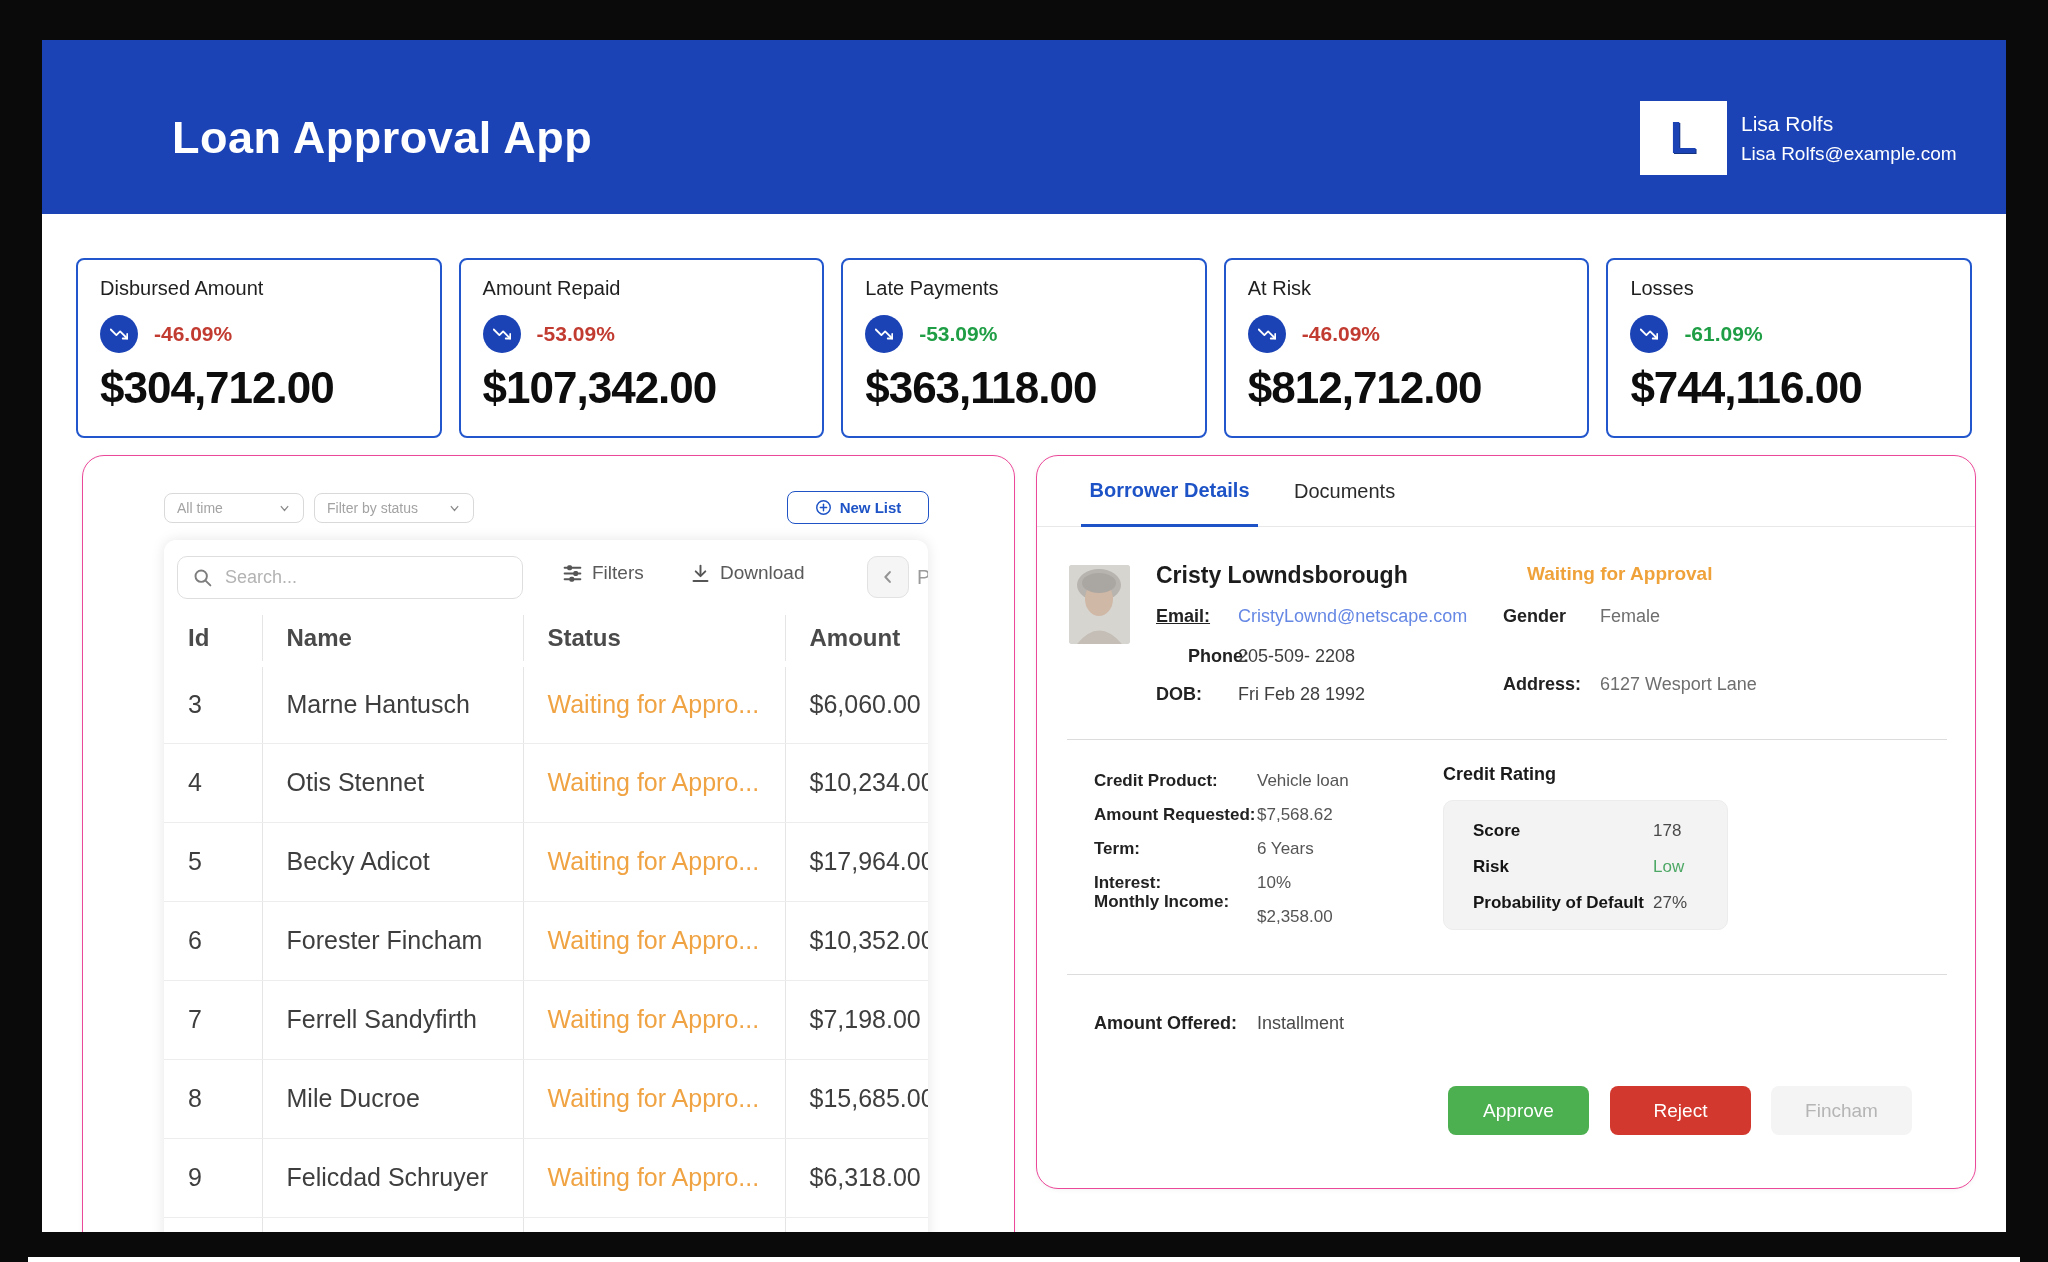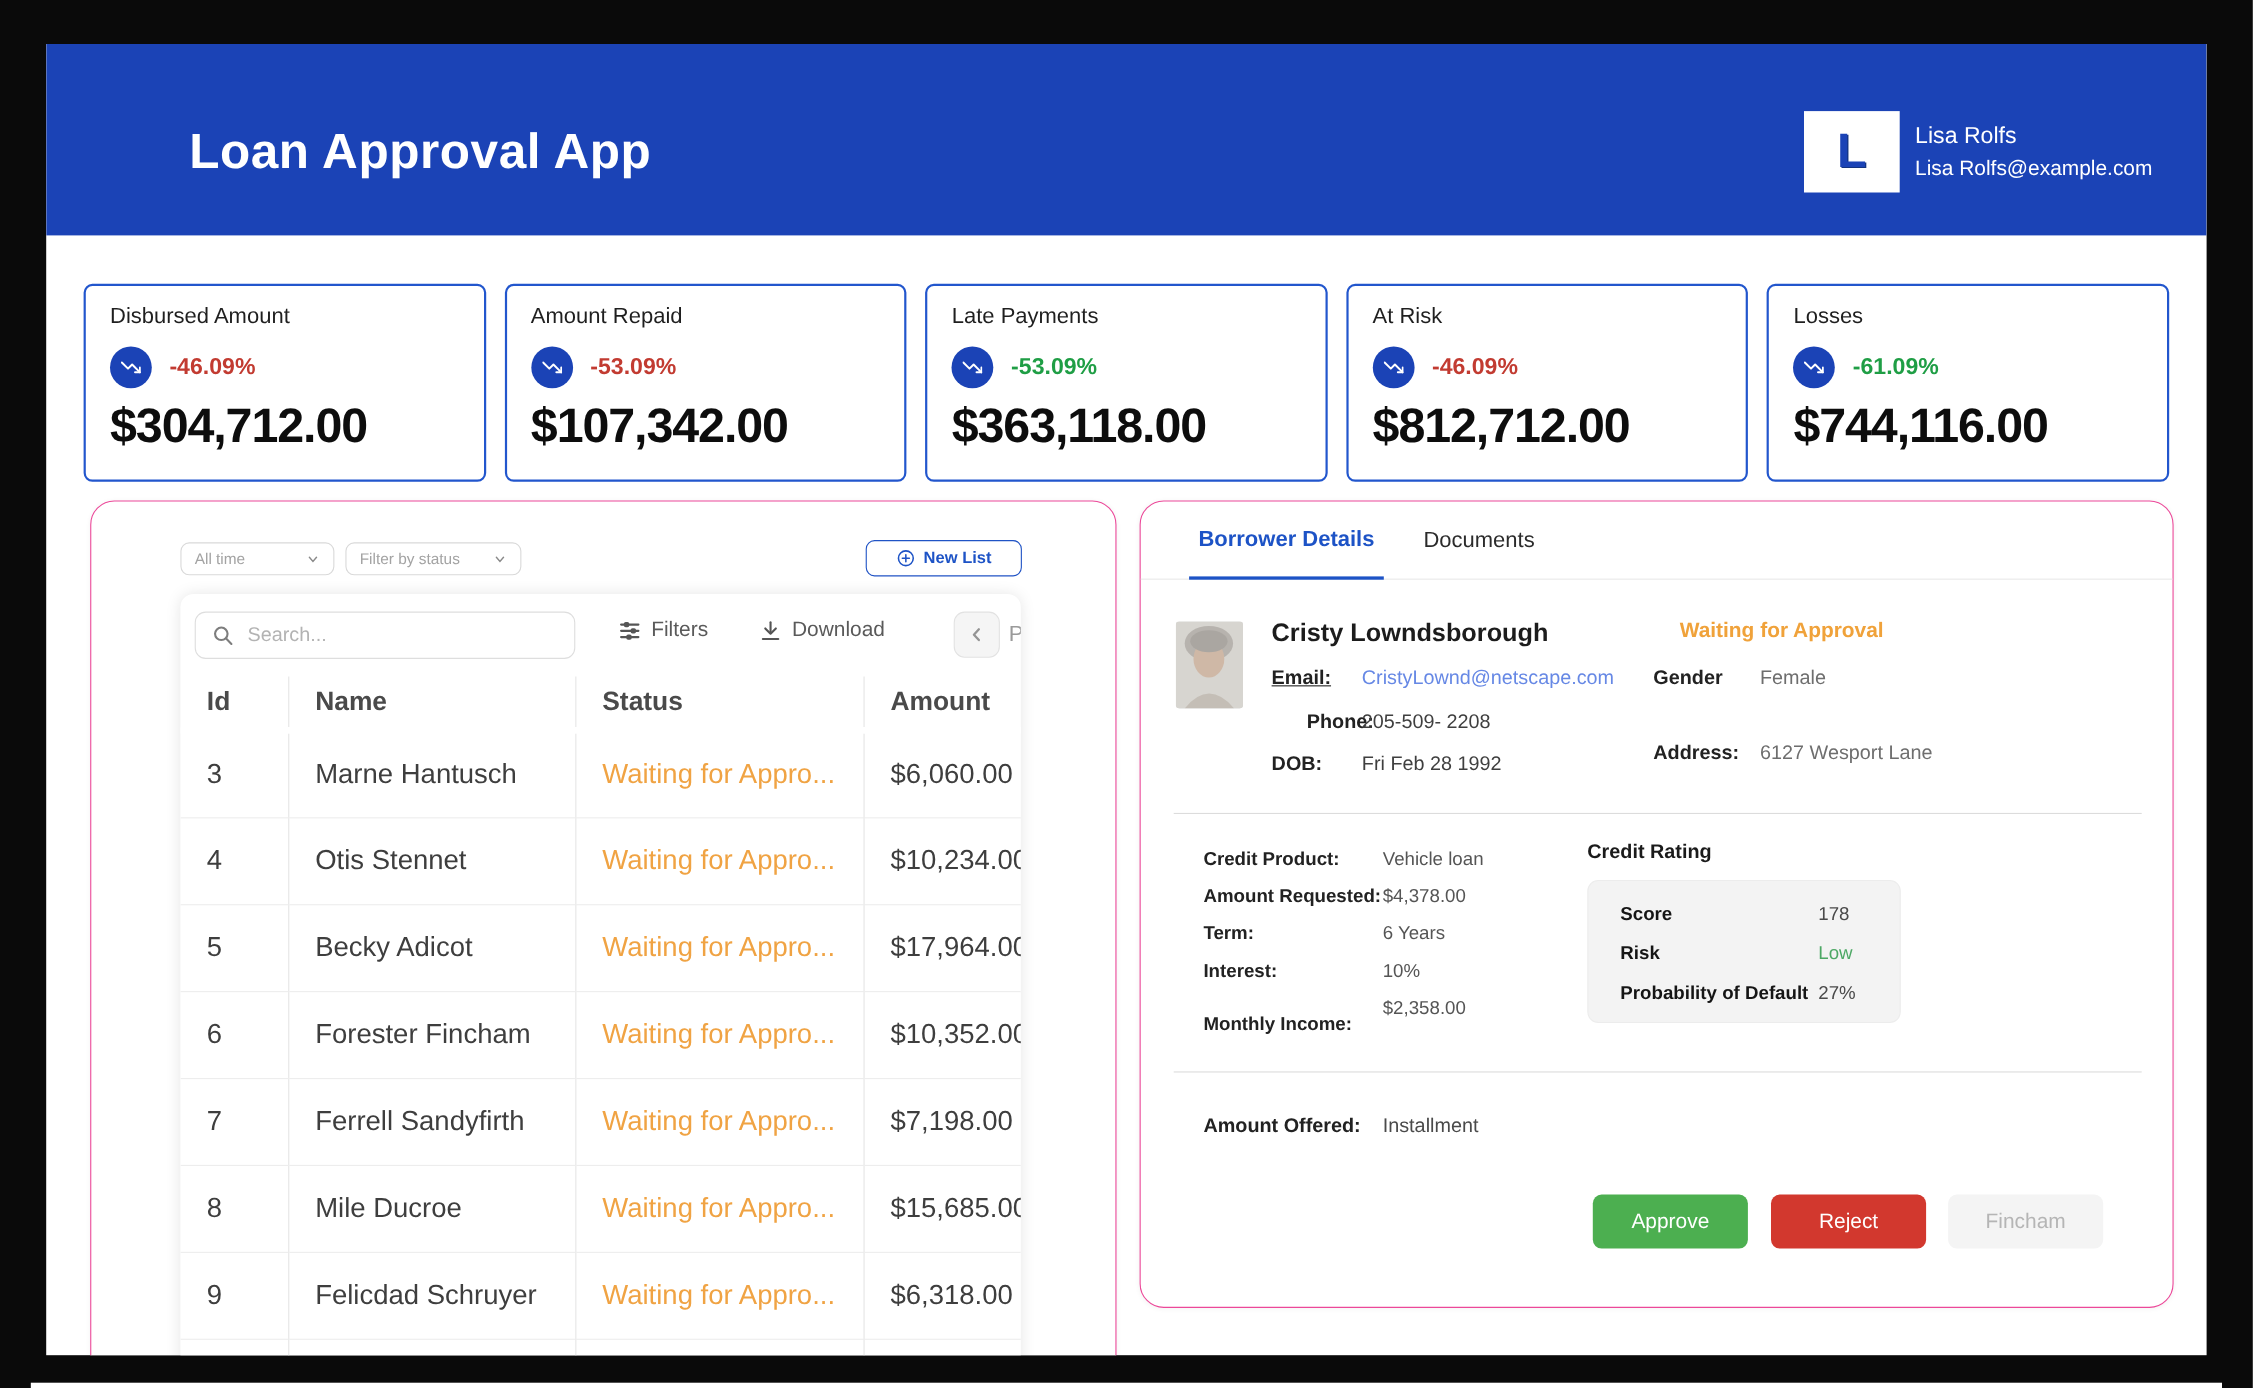--- a/index.html
+++ b/index.html
@@ -343,26 +343,26 @@
     <div class="val" style="left:563px; top:218px;">6127 Wesport Lane</div>
 
     <div class="lbl" style="left:119px; top:228px;">DOB:</div>
     <div class="val" style="left:201px; top:228px; color:#3f3f3f;">Fri Feb 28 1992</div>
 
     <div class="divider" style="top:283px;"></div>
 
     <div class="clbl" style="left:57px; top:315px;">Credit Product:</div>
     <div class="cval" style="top:315px;">Vehicle loan</div>
     <div class="clbl" style="left:57px; top:349px;">Amount Requested:</div>
-    <div class="cval" style="top:349px;">$4,378.00</div>
+    <div class="cval" style="top:349px;">$7,568.62</div>
     <div class="clbl" style="left:57px; top:383px;">Term:</div>
     <div class="cval" style="top:383px;">6 Years</div>
     <div class="clbl" style="left:57px; top:417px;">Interest:</div>
     <div class="cval" style="top:417px;">10%</div>
-    <div class="clbl" style="left:57px; top:465px;text-align:center;">Monthly Income:</div>
+    <div class="clbl" style="left:57px; top:436px;text-align:center;">Monthly Income:</div>
     <div class="cval" style="top:451px;">$2,358.00</div>
 
     <div class="cr-title">Credit Rating</div>
     <div class="cr-box">
       <div class="cr-lbl" style="top:20px;">Score</div>
       <div class="cr-val" style="top:20px;">178</div>
       <div class="cr-lbl" style="top:56px;">Risk</div>
       <div class="cr-val risk-low" style="top: 56px; color: rgb(77, 168, 101);">Low</div>
       <div class="cr-lbl" style="top:92px;">Probability of Default</div>
       <div class="cr-val" style="top:92px;">27%</div>

